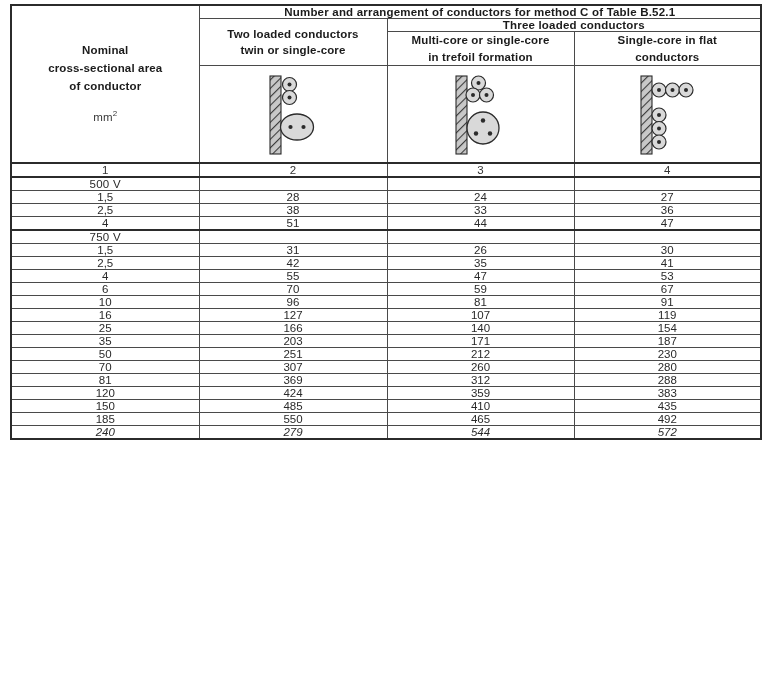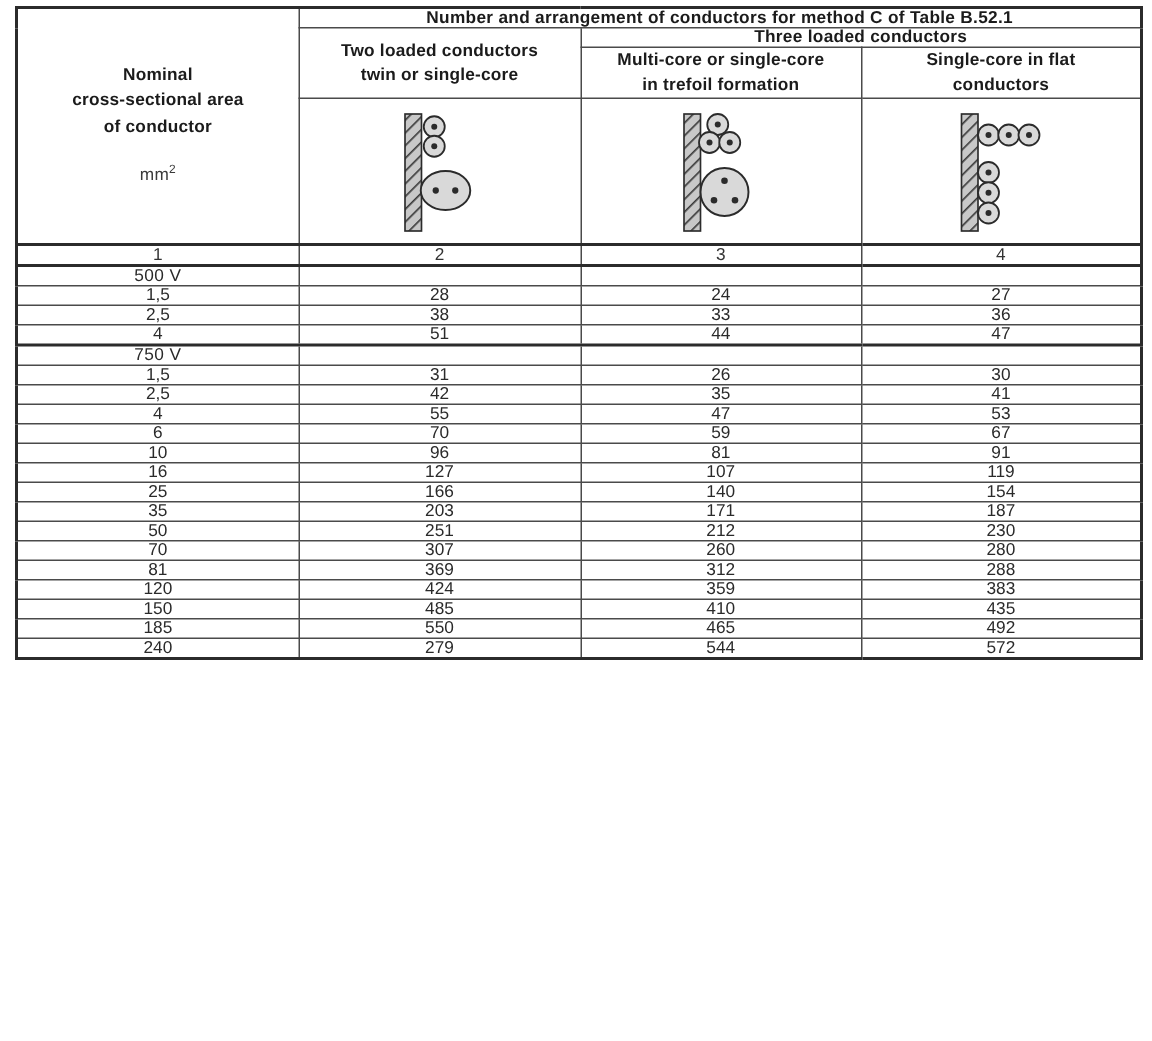--- a/index.html
+++ b/index.html
@@ -26,21 +26,21 @@
     border: 1px solid #4a4a4a;
     padding: 0;
     vertical-align: middle;
     text-align: center;
     font-size: 11.5px;
   }
   
   table.cable-table { border: 2px solid #2b2b2b; }
 
   .b-top-thick { border-top: 2px solid #2b2b2b !important; }
-  .b-bottom-thick { border-bottom: 2px solid #2b2b2b !important; }
+  .b-bottom-thick { border-bottom: 2px solid #2b2b2b !important; font-style: italic; }
   .b-left-thick { border-left: 2px solid #2b2b2b !important; }
   .b-right-thick { border-right: 2px solid #2b2b2b !important; }
 
   .hdr-main {
     font-weight: bold;
     font-size: 12.5px;
     letter-spacing: 0.2px;
     padding: 6px 4px 7px 4px;
   }
   .hdr-sub {

